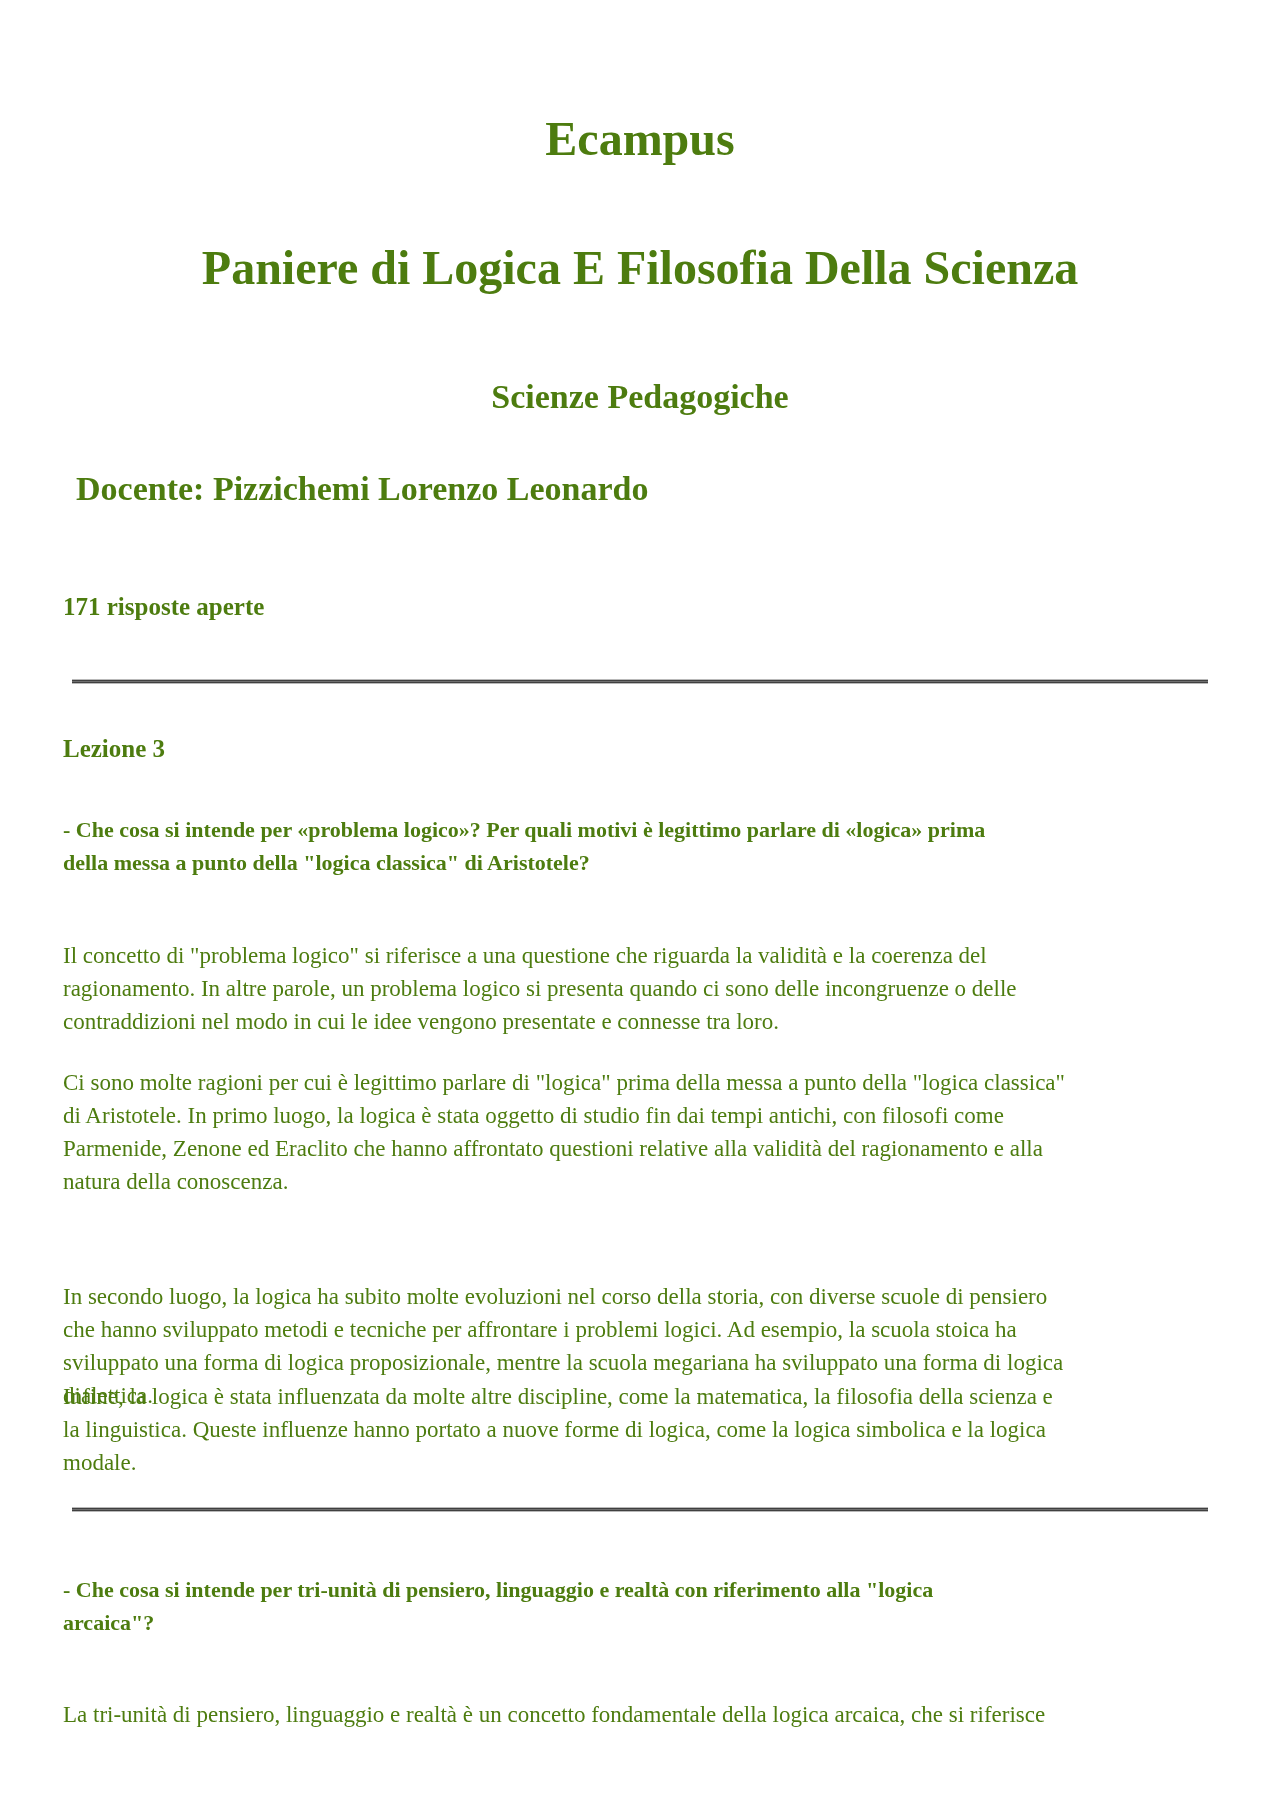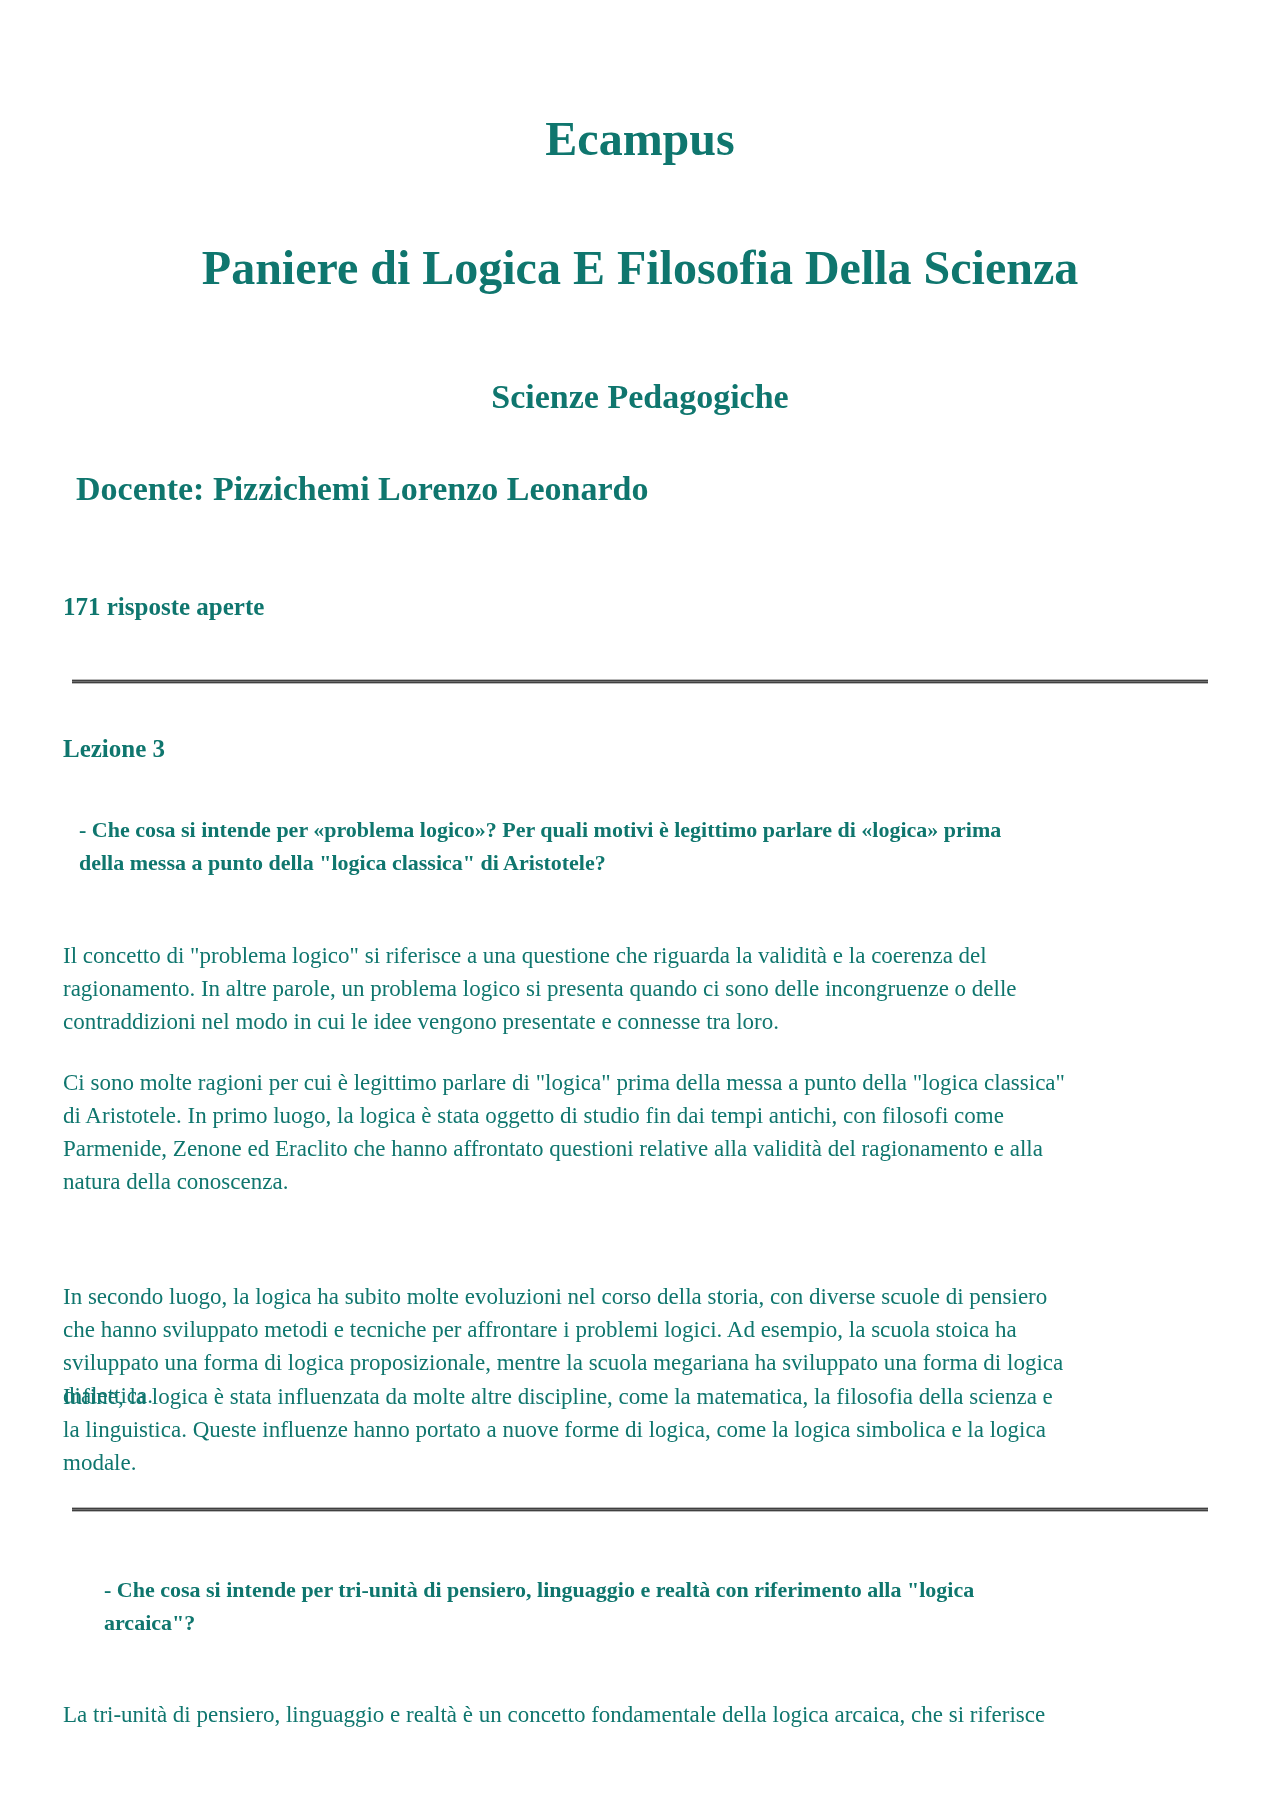--- a/index.html
+++ b/index.html
@@ -5,21 +5,21 @@
   html, body {
     margin: 0;
     padding: 0;
     background: #ffffff;
   }
   .doc-page {
     position: relative;
     width: 1280px;
     height: 1811px;
     background: #ffffff;
-    color: #0f766e;
+    color: #4d7c0f;
     font-family: "Liberation Serif", "DejaVu Serif", serif;
     overflow: hidden;
   }
   .abs { position: absolute; }
   .centered {
     left: 0;
     width: 1280px;
     text-align: center;
   }
   .h-main {
@@ -83,21 +83,21 @@
   <div class="abs centered h-sub" style="top:377px;">Scienze Pedagogiche</div>
 
   <div class="abs h-sub" style="top:469px; left:76px;">Docente: Pizzichemi Lorenzo Leonardo</div>
 
   <div class="abs h-small" style="top:581px; left:63px;">171 risposte aperte</div>
 
   <div class="abs divider" style="top:679px;"></div>
 
   <div class="abs h-small" style="top:723px; left:63px;">Lezione 3</div>
 
-  <div class="abs question" style="top:813px;margin-left:16px;">- Che cosa si intende per «problema logico»? Per quali motivi è legittimo parlare di «logica» prima
+  <div class="abs question" style="top:813px;">- Che cosa si intende per «problema logico»? Per quali motivi è legittimo parlare di «logica» prima
 della messa a punto della "logica classica" di Aristotele?</div>
 
   <div class="abs para" style="top:939px;">Il concetto di "problema logico" si riferisce a una questione che riguarda la validità e la coerenza del
 ragionamento. In altre parole, un problema logico si presenta quando ci sono delle incongruenze o delle
 contraddizioni nel modo in cui le idee vengono presentate e connesse tra loro.</div>
 
   <div class="abs para" style="top:1066px;">Ci sono molte ragioni per cui è legittimo parlare di "logica" prima della messa a punto della "logica classica"
 di Aristotele. In primo luogo, la logica è stata oggetto di studio fin dai tempi antichi, con filosofi come
 Parmenide, Zenone ed Eraclito che hanno affrontato questioni relative alla validità del ragionamento e alla
 natura della conoscenza.</div>
@@ -106,18 +106,18 @@
 che hanno sviluppato metodi e tecniche per affrontare i problemi logici. Ad esempio, la scuola stoica ha
 sviluppato una forma di logica proposizionale, mentre la scuola megariana ha sviluppato una forma di logica
 dialettica.</div>
 
   <div class="abs para" style="top:1380px;">Infine, la logica è stata influenzata da molte altre discipline, come la matematica, la filosofia della scienza e
 la linguistica. Queste influenze hanno portato a nuove forme di logica, come la logica simbolica e la logica
 modale.</div>
 
   <div class="abs divider" style="top:1507px;"></div>
 
-  <div class="abs question" style="top:1573px;margin-left:41px;">- Che cosa si intende per tri-unità di pensiero, linguaggio e realtà con riferimento alla "logica
+  <div class="abs question" style="top:1573px;">- Che cosa si intende per tri-unità di pensiero, linguaggio e realtà con riferimento alla "logica
 arcaica"?</div>
 
   <div class="abs para" style="top:1698px;">La tri-unità di pensiero, linguaggio e realtà è un concetto fondamentale della logica arcaica, che si riferisce</div>
 
 </div>
 
 </body></html>

